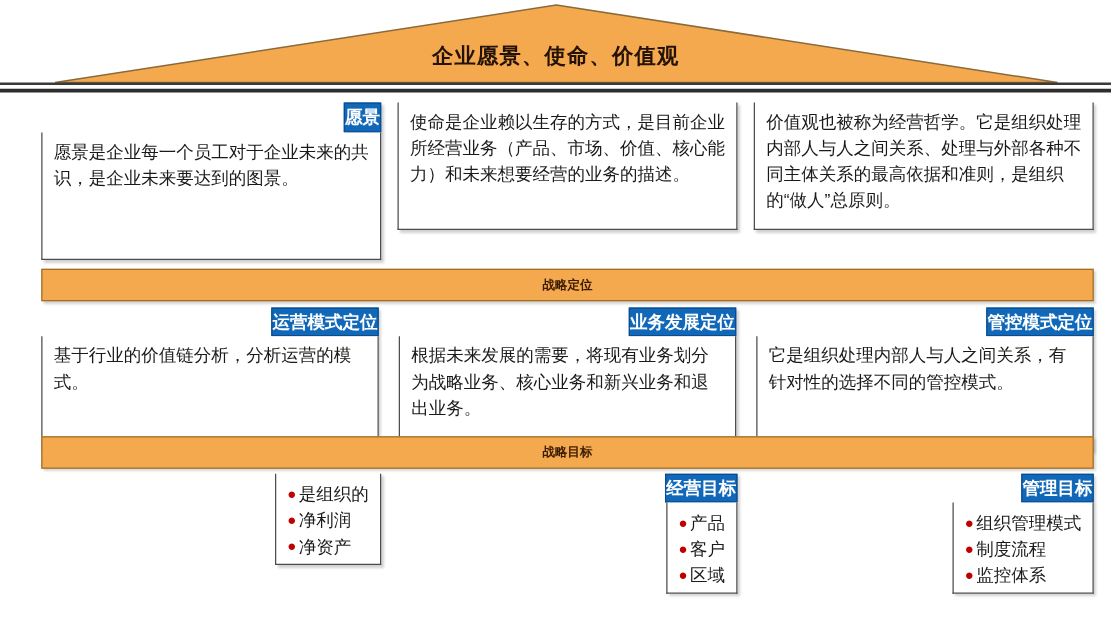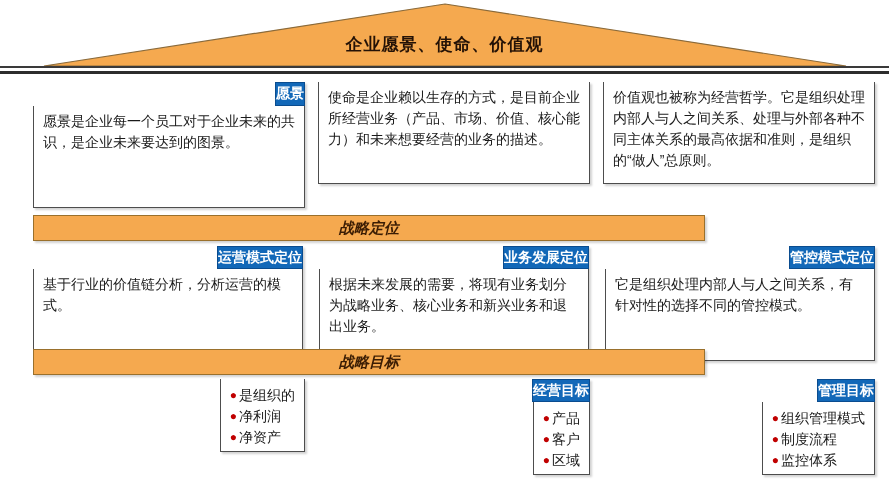--- a/index.html
+++ b/index.html
@@ -40,26 +40,25 @@
   .row-1 .cell-body{ height:102px; }
   .row-2{ top:246px;gap:16px; }
   .row-2 .cell-header{ height:23px; }
   .row-2 .cell-body{ height:92px; }
   .row-3{ top:379px; }
   .row-3 .cell-header{ height:23px; }
   .row-3 .cell-body{ height:73px; padding-top:6px; }
 
   
   .band{
-    position:absolute; left:33px; width:672px; height:26px;
+    position:absolute; left:33px; width:842px; height:26px;
     display:flex; align-items:center; justify-content:center;
-    font-weight:bold; font-size:15px; color:var(--band_text,#3B1D04);
+    font-weight:bold; font-size:10px; color:var(--band_text,#3B1D04);
     background:var(--accent_orange,#F5A94F); border:1px solid #9a702c;
     box-shadow:2px 2px 2px rgba(0,0,0,0.18);
-    font-style:italic;
   }
   .band-1{ top:215px; }
   .band-2{ top:349px; }
 
   
   .goal-list{ list-style:none; width:fit-content; margin:0 auto; }
   .goal-list li{ display:flex; align-items:center; line-height:21px; }
   .bullet{ color:var(--bullet_red,#C00000); font-size:12px; margin-right:2px; }
 </style>
 </head>

